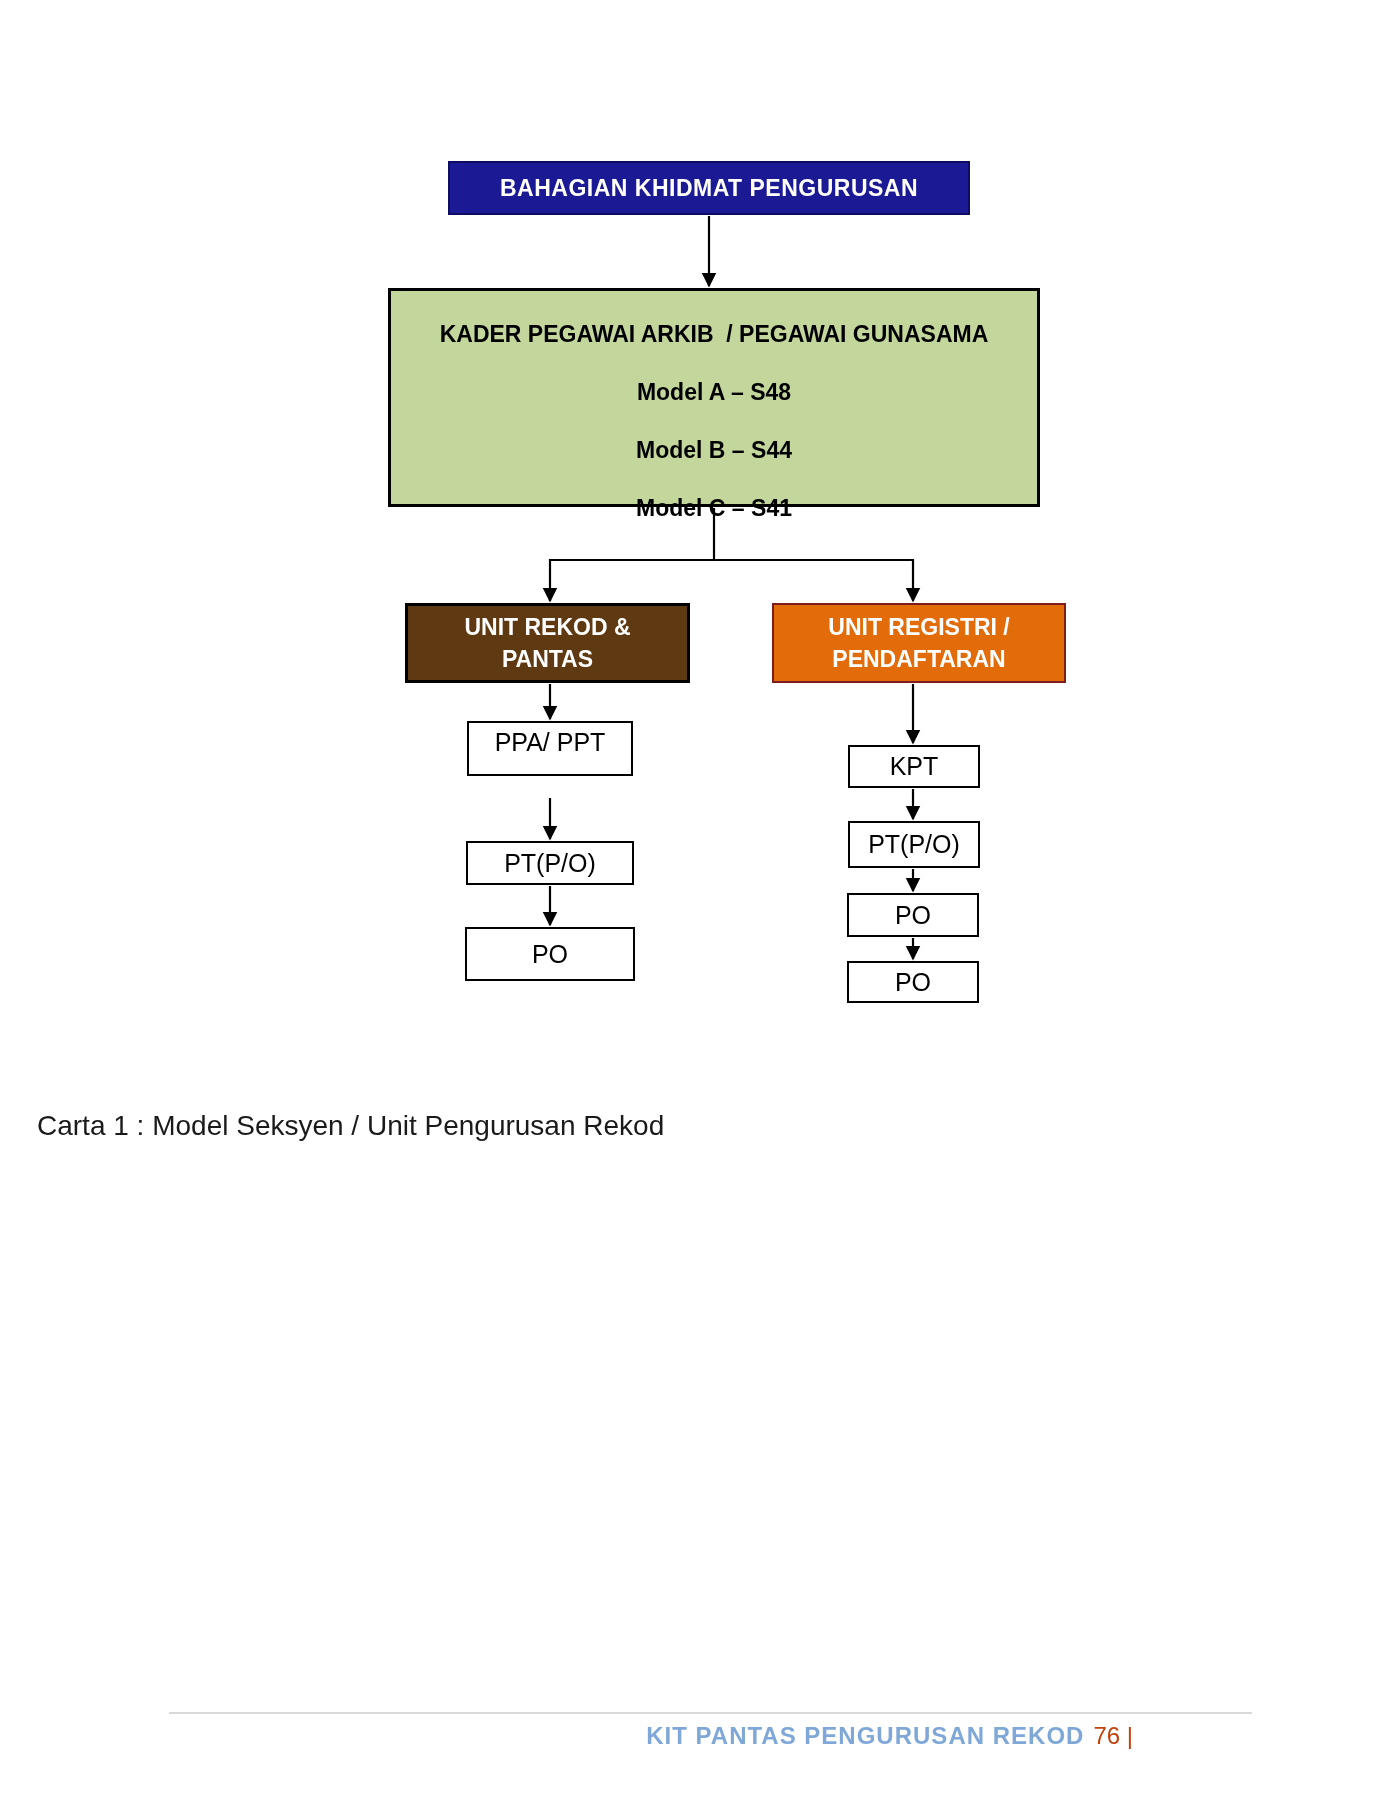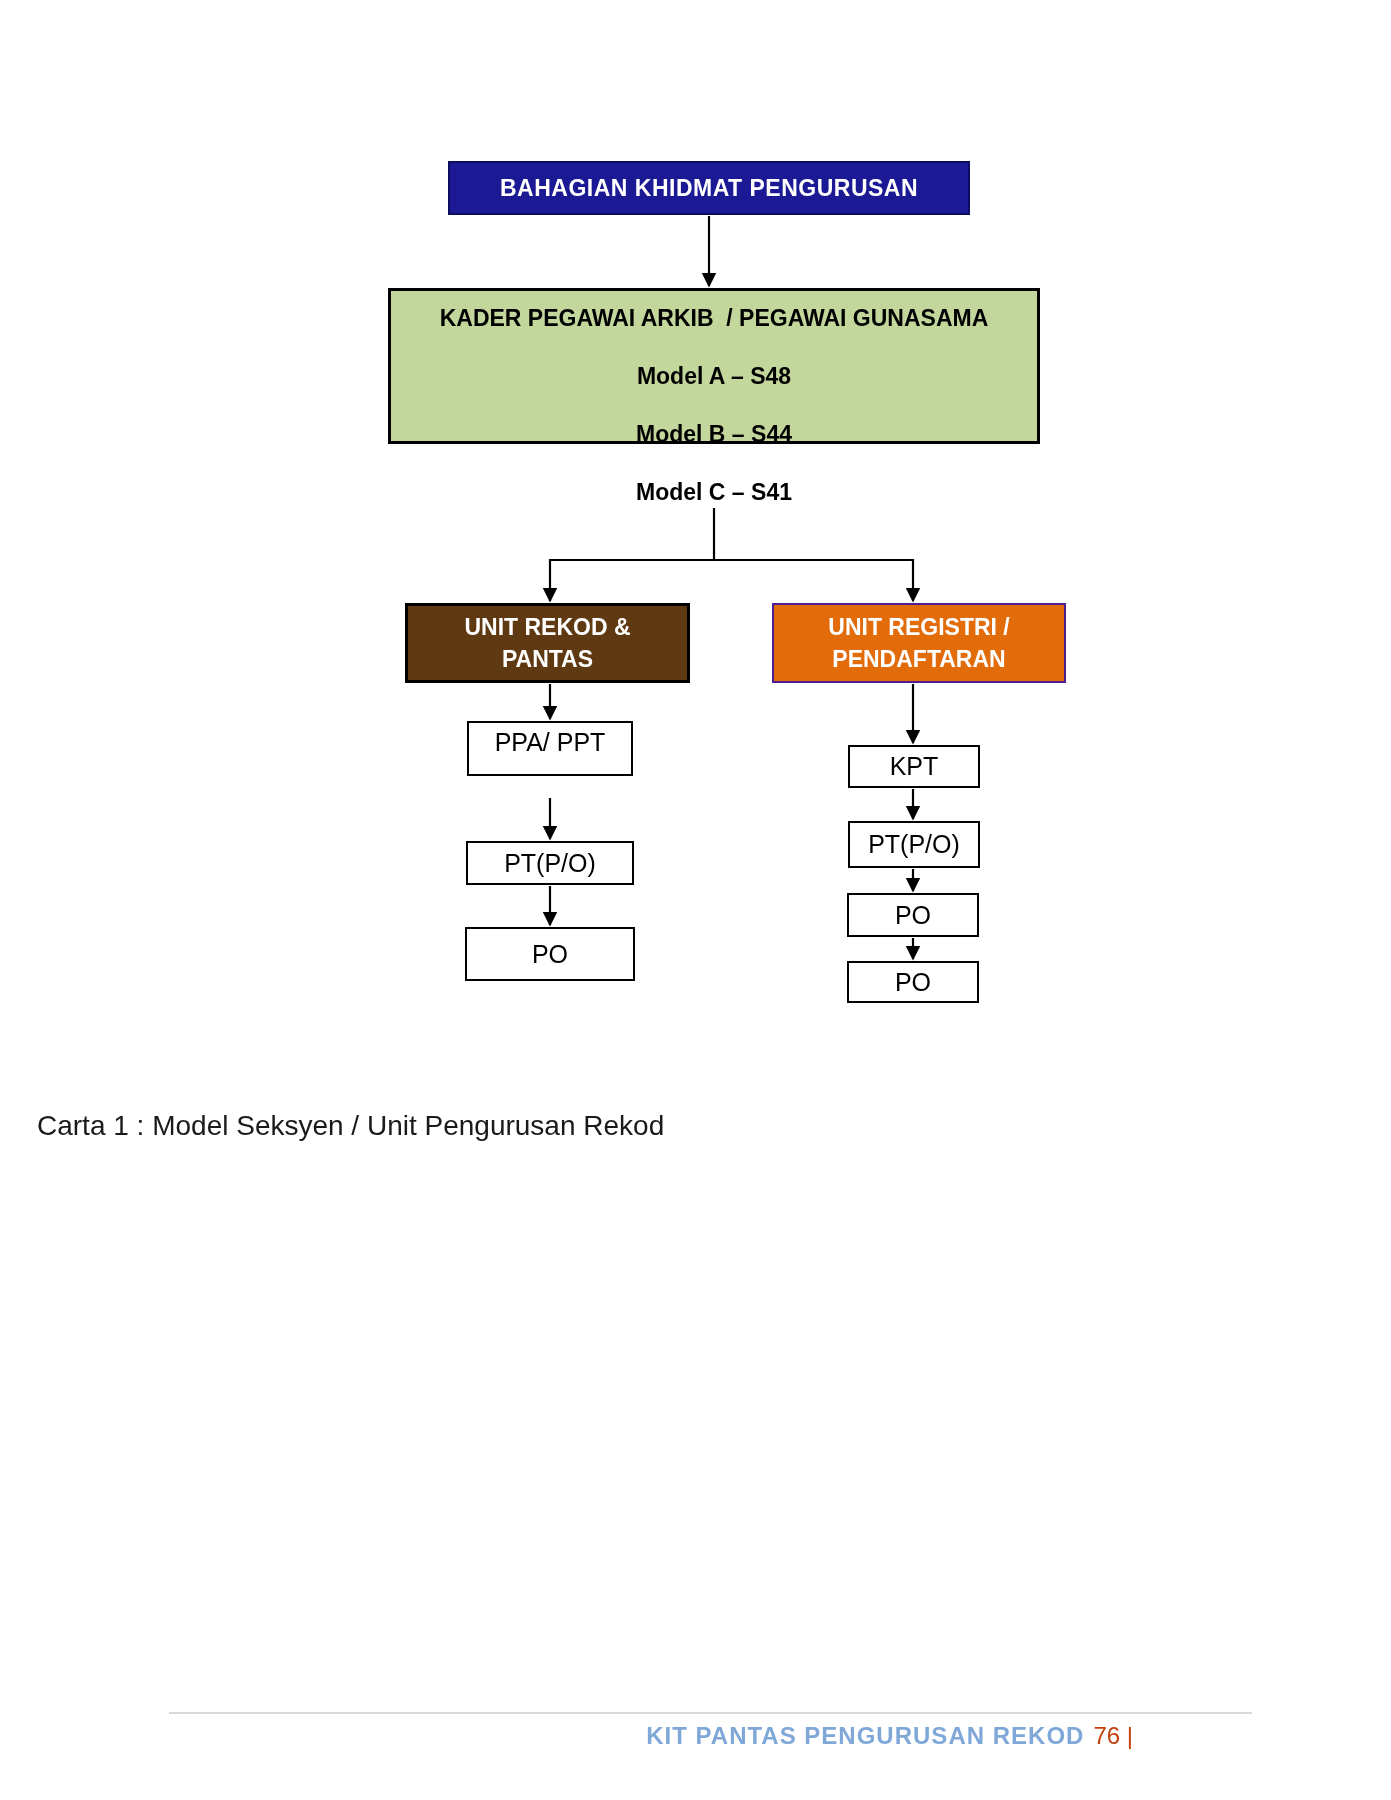--- a/index.html
+++ b/index.html
@@ -19,38 +19,38 @@
   
   .node-root {
     left: 448px; top: 161px; width: 522px; height: 54px;
     background: var(--root-bg); color: var(--root-fg);
     border: 2px solid #0f0d62;
     font-size: 23px; font-weight: bold; letter-spacing: 0.5px;
   }
 
   
   .node-kader {
-    left: 388px; top: 288px; width: 652px; height: 156px;
+    left: 388px; top: 288px; width: 652px; height: 219px;
     background: var(--kader-bg); color: #000000;
     border: 3px solid #000000;
     display: block; text-align: center;
-    padding-top: 13px;
+    padding-top: 29px;
   }
   .kader-title { font-size: 23px; font-weight: bold; white-space: pre-wrap; line-height: 28px; }
   .kader-model { font-size: 23px; font-weight: bold; line-height: 28px; margin-top: 30px; }
 
   
   .node-unit {
     top: 603px; height: 80px;
     color: var(--unit-fg);
     font-size: 23px; font-weight: bold; line-height: 32px;
     flex-direction: column;
   }
   .node-unit-rekod  { left: 405px; width: 285px; background: var(--rekod-bg);    border: 3px solid #000000; }
-  .node-unit-registri { left: 772px; width: 294px; background: var(--registri-bg); border: 2px solid #4c1d95; }
+  .node-unit-registri { left: 772px; width: 294px; background: var(--registri-bg); border: 2px solid #7f1d1d; }
 
   
   .node-plain {
     background: #ffffff; color: #000000;
     border: 2px solid #000000;
     font-size: 25px; font-weight: normal;
   }
   .node-ppa { left: 467px; top: 721px; width: 166px; height: 55px; align-items: flex-start; padding-top: 5px; }
   .node-pt-left { left: 466px; top: 841px; width: 168px; height: 44px; }
   .node-po-left { left: 465px; top: 927px; width: 170px; height: 54px; }

